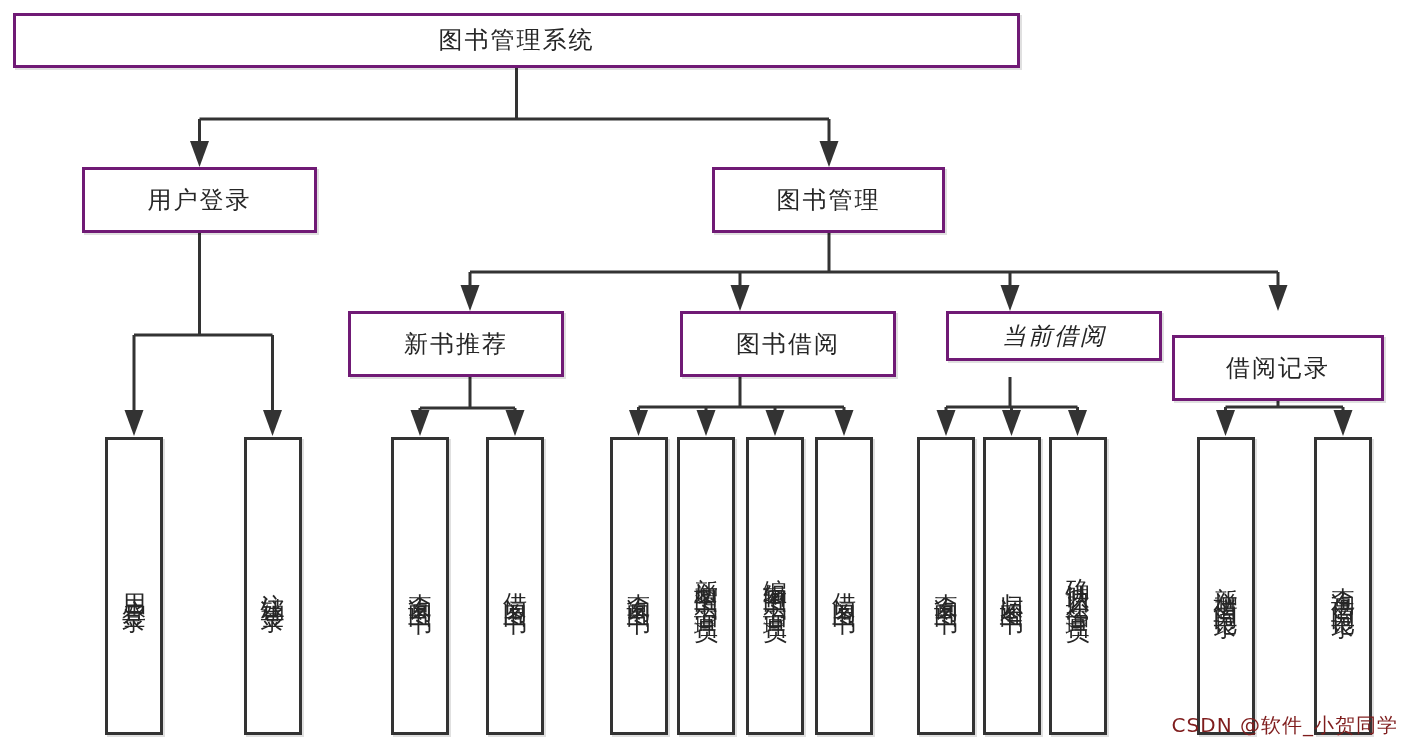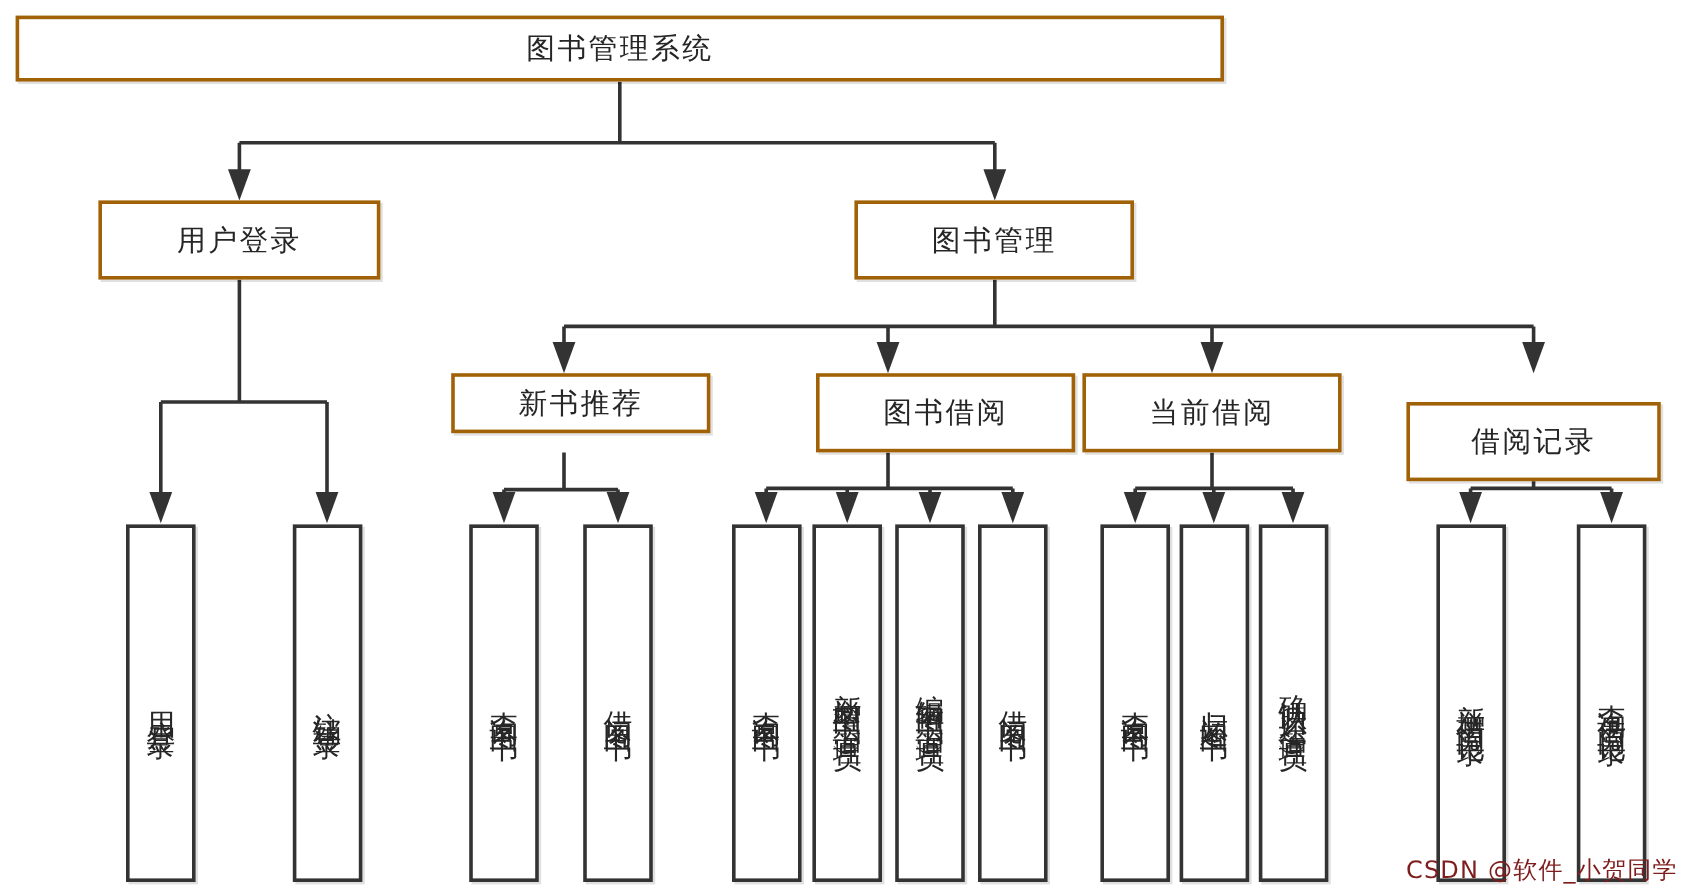--- a/index.html
+++ b/index.html
@@ -2,21 +2,21 @@
 <html><head>
 <meta charset="utf-8">
 <style>
   html,body{margin:0;padding:0;background:#fff;}
   .canvas{
     position:relative;width:1405px;height:747px;background:#ffffff;
     font-family:"DejaVu Sans","Liberation Sans",sans-serif;overflow:hidden;
   }
   .wires{position:absolute;left:0;top:0;width:1405px;height:747px;}
   .box{
-    position:absolute;border:3px solid #a16207;background:#ffffff;
+    position:absolute;border:3px solid #701a75;background:#ffffff;
     display:flex;align-items:center;justify-content:center;
     color:#262626;font-size:24px;letter-spacing:2px;line-height:1.2;
     box-shadow:2px 2px 0 rgba(0,0,0,0.12);box-sizing:border-box;
   }
   .leaf{
     position:absolute;border:3px solid #333333;background:#ffffff;
     display:flex;align-items:center;justify-content:center;
     color:#262626;box-shadow:2px 2px 0 rgba(0,0,0,0.12);box-sizing:border-box;
     top:437px;width:58px;height:298px;
   }
@@ -78,27 +78,27 @@
     <span>图书管理系统</span>
   </div>
 
   <div class="box" style="left:82px;top:167px;width:235px;height:66px;">
     <span>用户登录</span>
   </div>
   <div class="box" style="left:712px;top:167px;width:233px;height:66px;align-items:center;">
     <span>图书管理</span>
   </div>
 
-  <div class="box" style="left:376px;top:311px;width:216px;height:50px;justify-content:center;">
+  <div class="box" style="left:348px;top:311px;width:216px;height:66px;justify-content:center;">
     <span>新书推荐</span>
   </div>
   <div class="box" style="left:632px;top:311px;width:216px;height:66px;margin-left:48px;">
     <span>图书借阅</span>
   </div>
-  <div class="box" style="left:902px;top:311px;width:216px;height:66px;">
+  <div class="box" style="left:946px;top:311px;width:216px;height:50px;font-style:italic;">
     <span>当前借阅</span>
   </div>
   <div class="box" style="left:1172px;top:311px;width:212px;height:66px;margin-top:24px;">
     <span>借阅记录</span>
   </div>
 
   <div class="leaf" style="left:105px;">
     <span>用户登录</span>
   </div>
   <div class="leaf" style="left:243.5px;">

